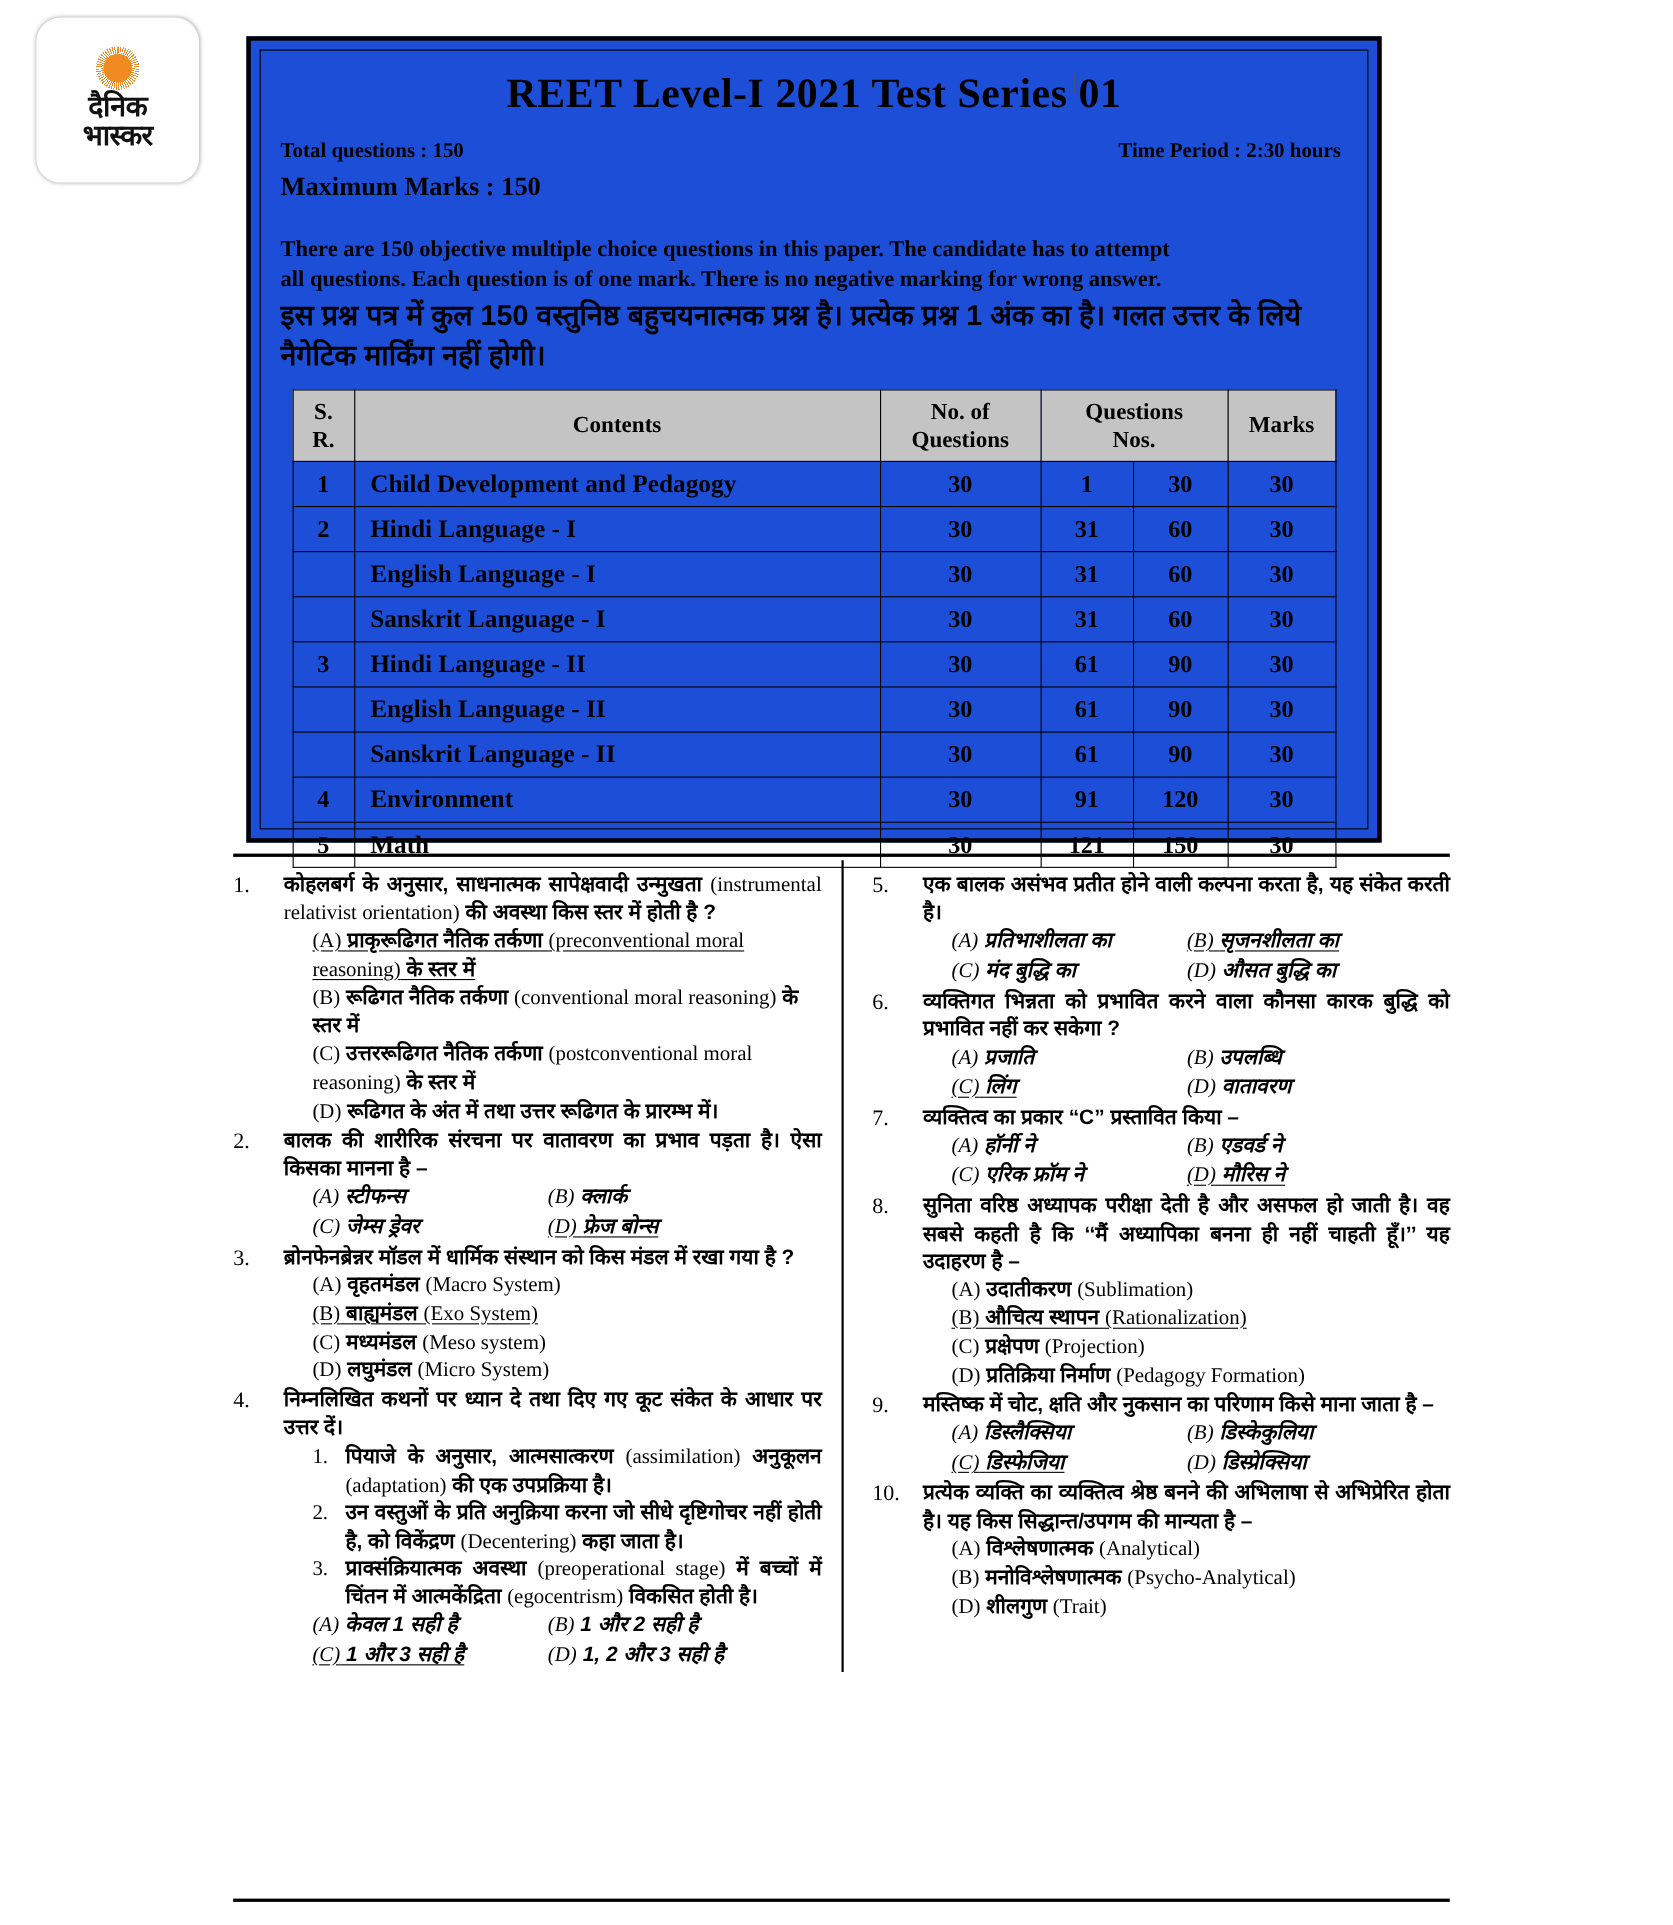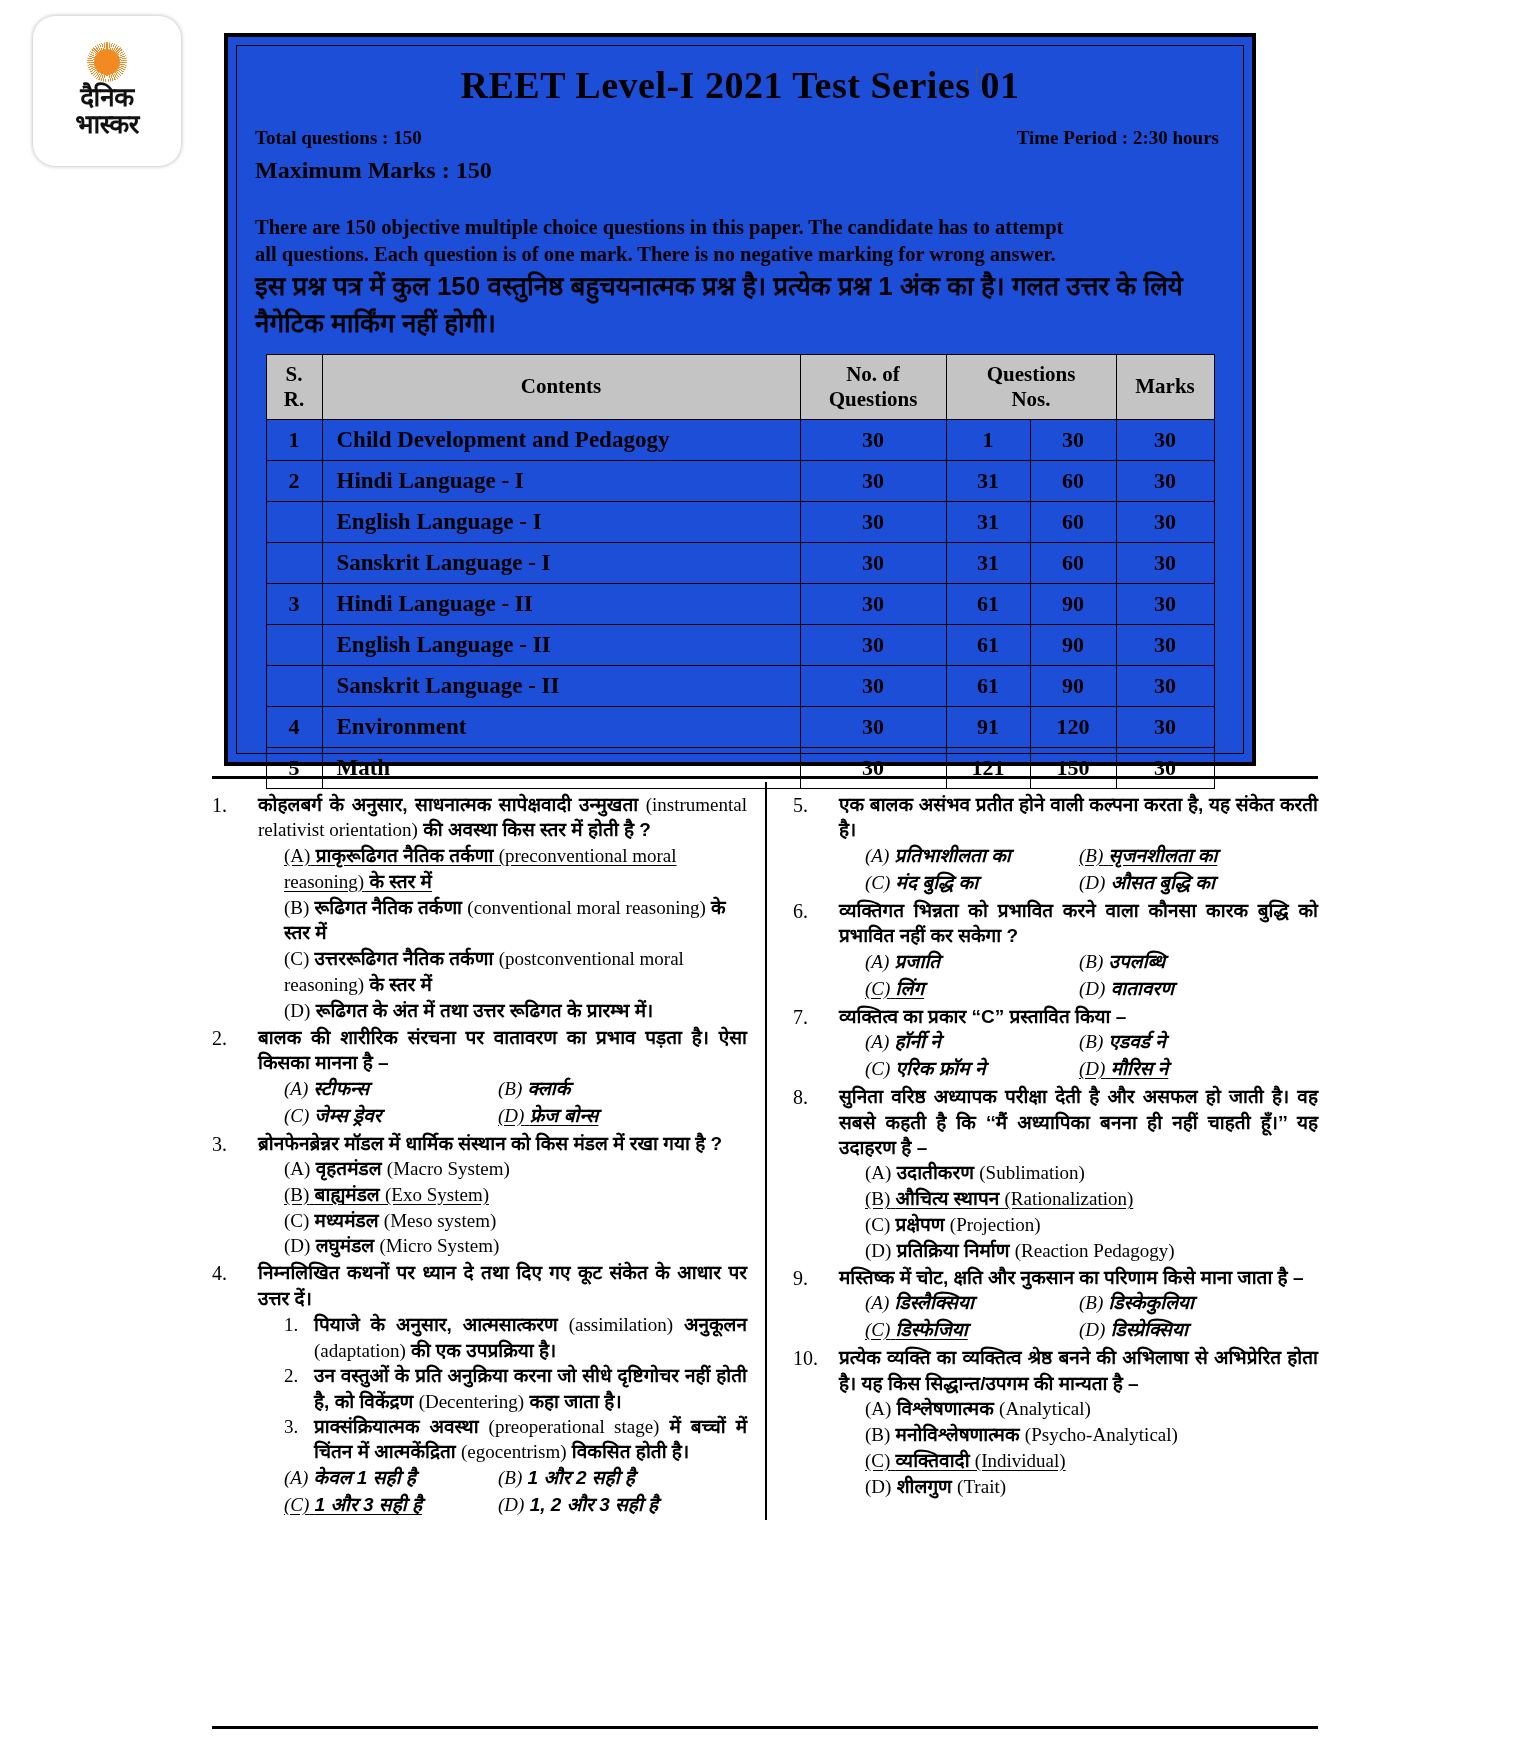--- a/index.html
+++ b/index.html
@@ -524,21 +524,21 @@
           </div>
         </div>
         <div class="qitem">
           <div class="qnum">8.</div>
           <div class="qbody">
             <div class="qtext"><span>सुनिता वरिष्ठ अध्यापक परीक्षा देती है और असफल हो जाती है। वह सबसे कहती है कि ‘‘मैं अध्यापिका बनना ही नहीं चाहती हूँ।’’ यह उदाहरण है –</span></div>
             <div class="opts">
               <div class="opt"><span class="lbl">(A)</span> <span>उदातीकरण </span><span class="en">(Sublimation)</span></div>
               <div class="opt ans"><span class="lbl">(B)</span> <span>औचित्य स्थापन </span><span class="en">(Rationalization)</span></div>
               <div class="opt"><span class="lbl">(C)</span> <span>प्रक्षेपण </span><span class="en">(Projection)</span></div>
-              <div class="opt"><span class="lbl">(D)</span> <span>प्रतिक्रिया निर्माण </span><span class="en">(Reaction Pedagogy)</span></div>
+              <div class="opt"><span class="lbl">(D)</span> <span>प्रतिक्रिया निर्माण </span><span class="en">(Pedagogy Formation)</span></div>
             </div>
           </div>
         </div>
         <div class="qitem">
           <div class="qnum">9.</div>
           <div class="qbody">
             <div class="qtext"><span>मस्तिष्क में चोट, क्षति और नुकसान का परिणाम किसे माना जाता है –</span></div>
             <div class="opts2">
               <div class="opt"><span class="lbl">(A)</span> <span>डिस्लैक्सिया</span></div>
               <div class="opt"><span class="lbl">(B)</span> <span>डिस्केकुलिया</span></div>
@@ -547,21 +547,20 @@
             </div>
           </div>
         </div>
         <div class="qitem">
           <div class="qnum">10.</div>
           <div class="qbody">
             <div class="qtext"><span>प्रत्येक व्यक्ति का व्यक्तित्व श्रेष्ठ बनने की अभिलाषा से अभिप्रेरित होता है। यह किस सिद्धान्त/उपगम की मान्यता है –</span></div>
             <div class="opts">
               <div class="opt"><span class="lbl">(A)</span> <span>विश्लेषणात्मक </span><span class="en">(Analytical)</span></div>
               <div class="opt"><span class="lbl">(B)</span> <span>मनोविश्लेषणात्मक </span><span class="en">(Psycho-Analytical)</span></div>
-              <div class="opt ans"><span class="lbl">(C)</span> <span>व्यक्तिवादी </span><span class="en">(Individual)</span></div>
               <div class="opt"><span class="lbl">(D)</span> <span>शीलगुण </span><span class="en">(Trait)</span></div>
             </div>
           </div>
         </div>
       </div>
   </div>
 </div>
 <div class="bottom-rule"></div>
 
 </body></html>

